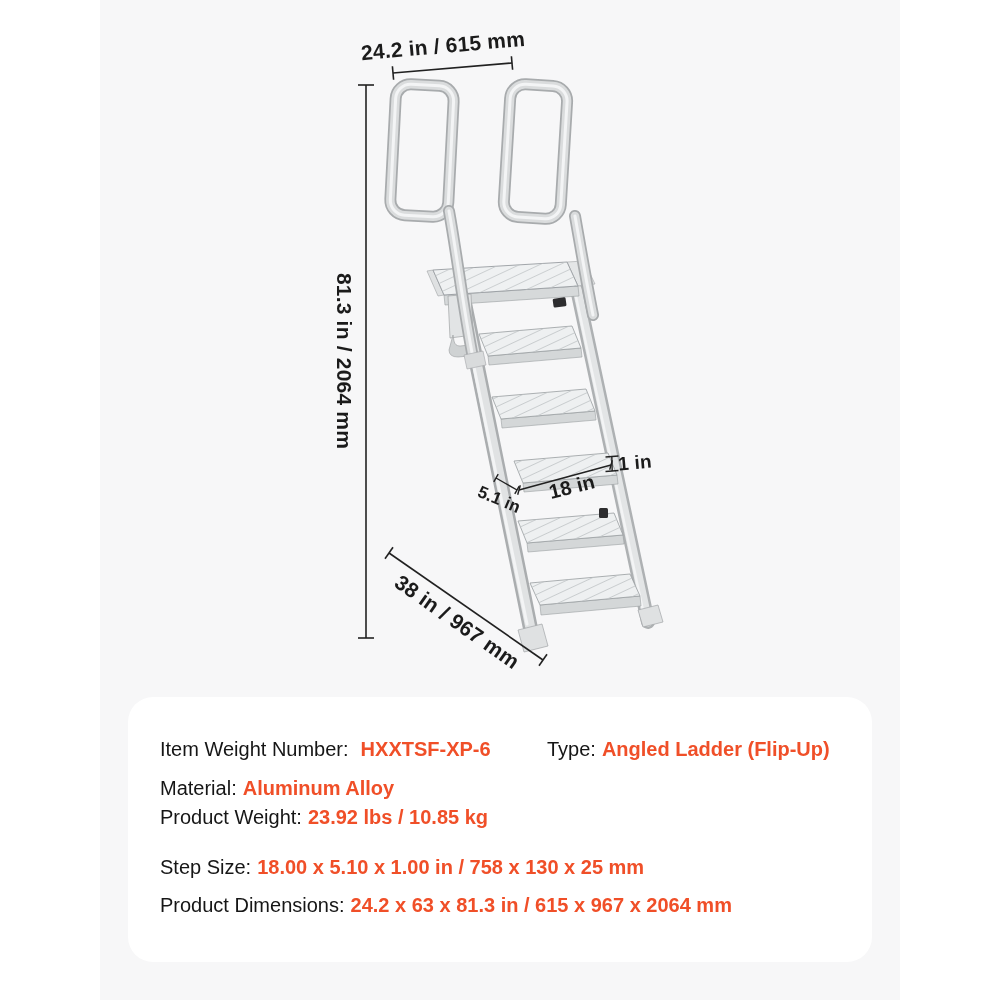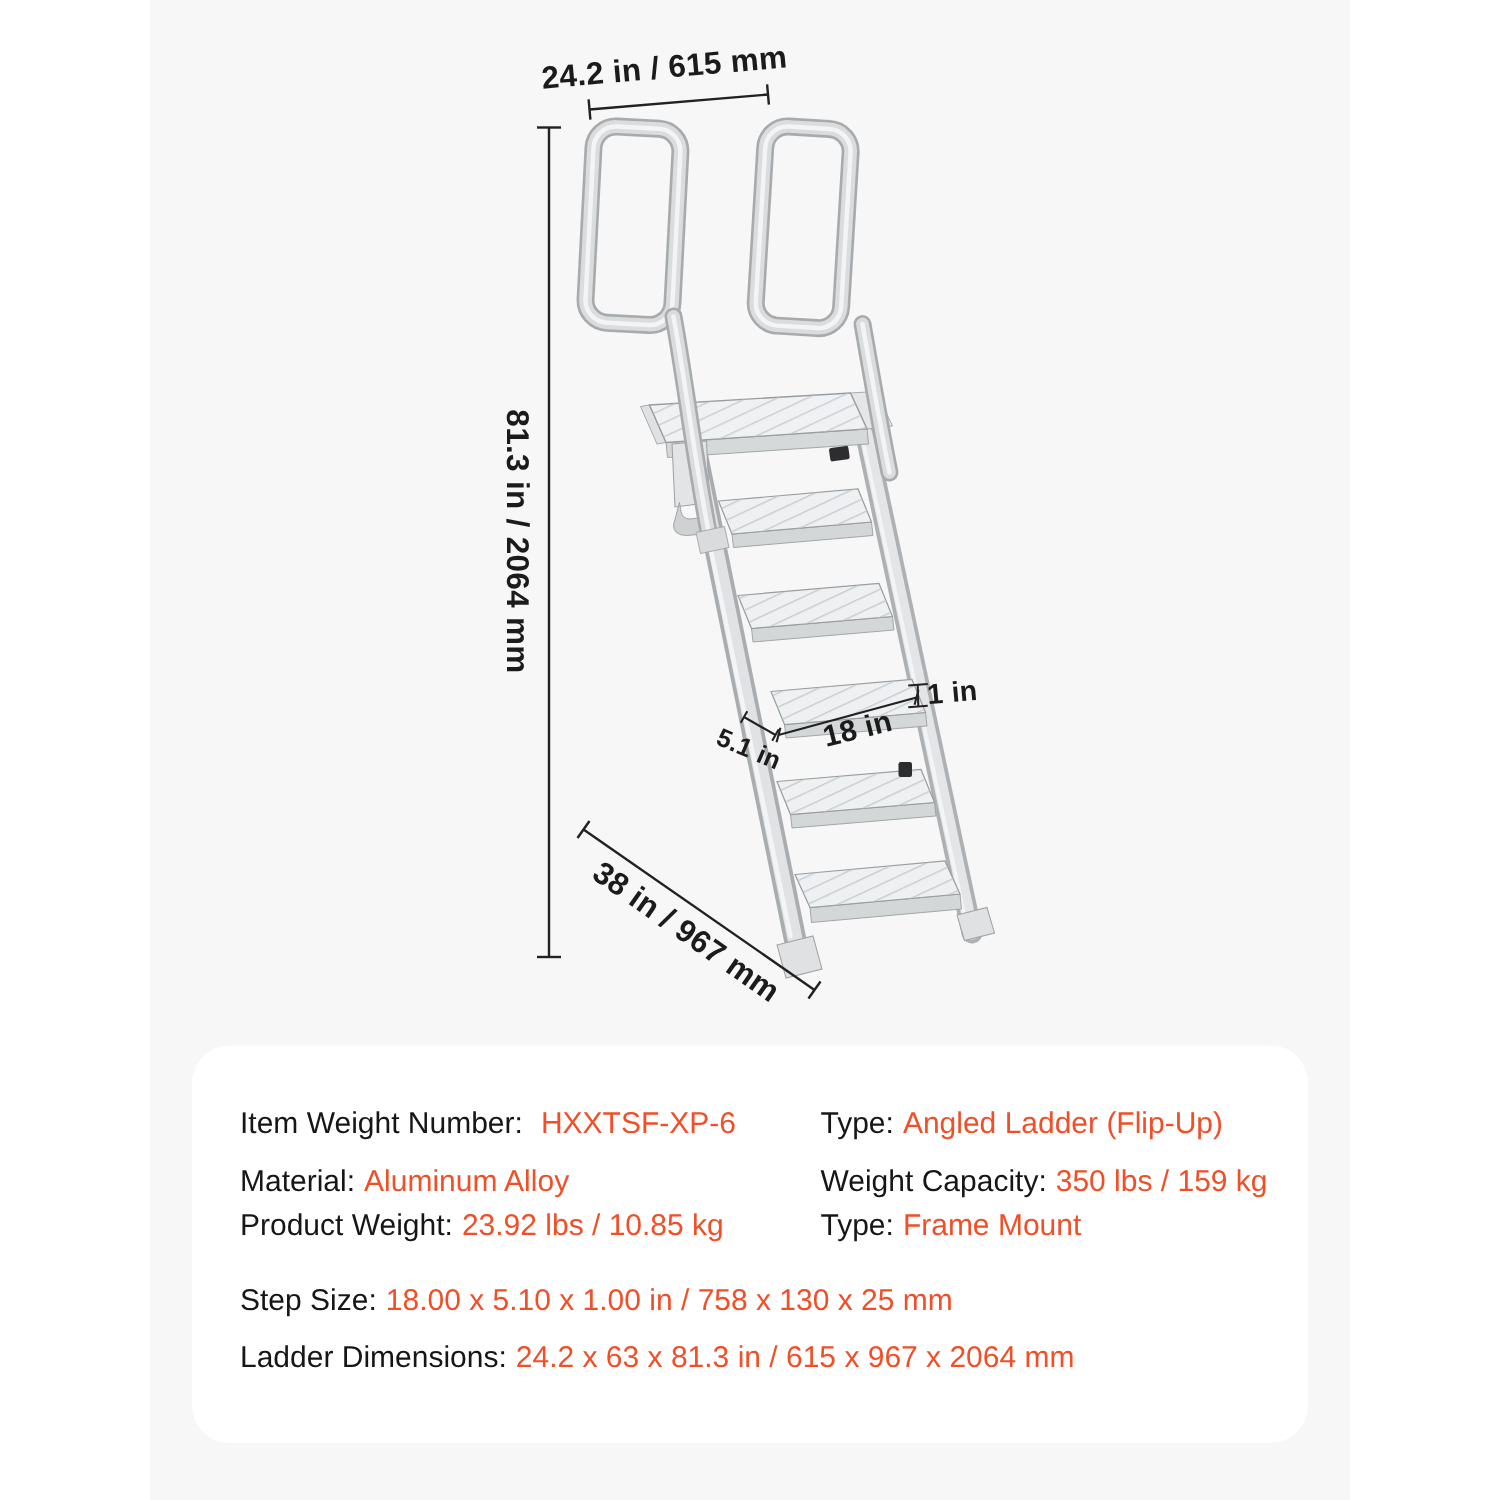--- a/index.html
+++ b/index.html
@@ -25,21 +25,21 @@
   .dl-sd    {left:499px;top:500px;font-size:17px;transform:translate(-50%,-50%) rotate(23deg);}
   .dl-st    {left:635px;top:463px;font-size:19px;transform:translate(-50%,-50%) rotate(-5deg);}
   .card{
     position:absolute;left:128px;top:697px;width:744px;height:265px;
     background:#ffffff;border-radius:25px;
   }
   .spec{
     position:absolute;font-size:20px;line-height:24px;color:#161616;
     white-space:nowrap;font-weight:500;
   }
-  .spec .val{color:#f04f28;font-weight:400;margin-left:6px;}
+  .spec .val{color:#f04f28;font-weight:700;margin-left:6px;}
   .spec .val.wide-gap{margin-left:12px;}
   .r1{top:40px;}  .r2{top:79px;}  .r3{top:108px;}
   .r4{top:158px;} .r5{top:196px;}
   .cL{left:32px;} .cR{left:419px;}
 </style>
 </head>
 <body>
 
 <div class="panel"></div>
 
@@ -179,28 +179,22 @@
 <div class="card">
   <div class="spec r1 cL">
     <span>Item Weight Number:</span><span class="val wide-gap">HXXTSF-XP-6</span>
   </div>
   <div class="spec r1 cR">
     <span>Type:</span><span class="val">Angled Ladder (Flip-Up)</span>
   </div>
   <div class="spec r2 cL">
     <span>Material:</span><span class="val">Aluminum Alloy</span>
   </div>
-  <div class="spec r2 cR">
-    <span>Weight Capacity:</span><span class="val">350 lbs / 159 kg</span>
-  </div>
   <div class="spec r3 cL">
     <span>Product Weight:</span><span class="val">23.92 lbs / 10.85 kg</span>
   </div>
-  <div class="spec r3 cR">
-    <span>Type:</span><span class="val">Frame Mount</span>
-  </div>
   <div class="spec r4 cL">
     <span>Step Size:</span><span class="val">18.00 x 5.10 x 1.00 in / 758 x 130 x 25 mm</span>
   </div>
   <div class="spec r5 cL">
-    <span>Ladder Dimensions:</span><span class="val">24.2 x 63 x 81.3 in / 615 x 967 x 2064 mm</span>
+    <span>Product Dimensions:</span><span class="val">24.2 x 63 x 81.3 in / 615 x 967 x 2064 mm</span>
   </div>
 </div>
 
 </body></html>

